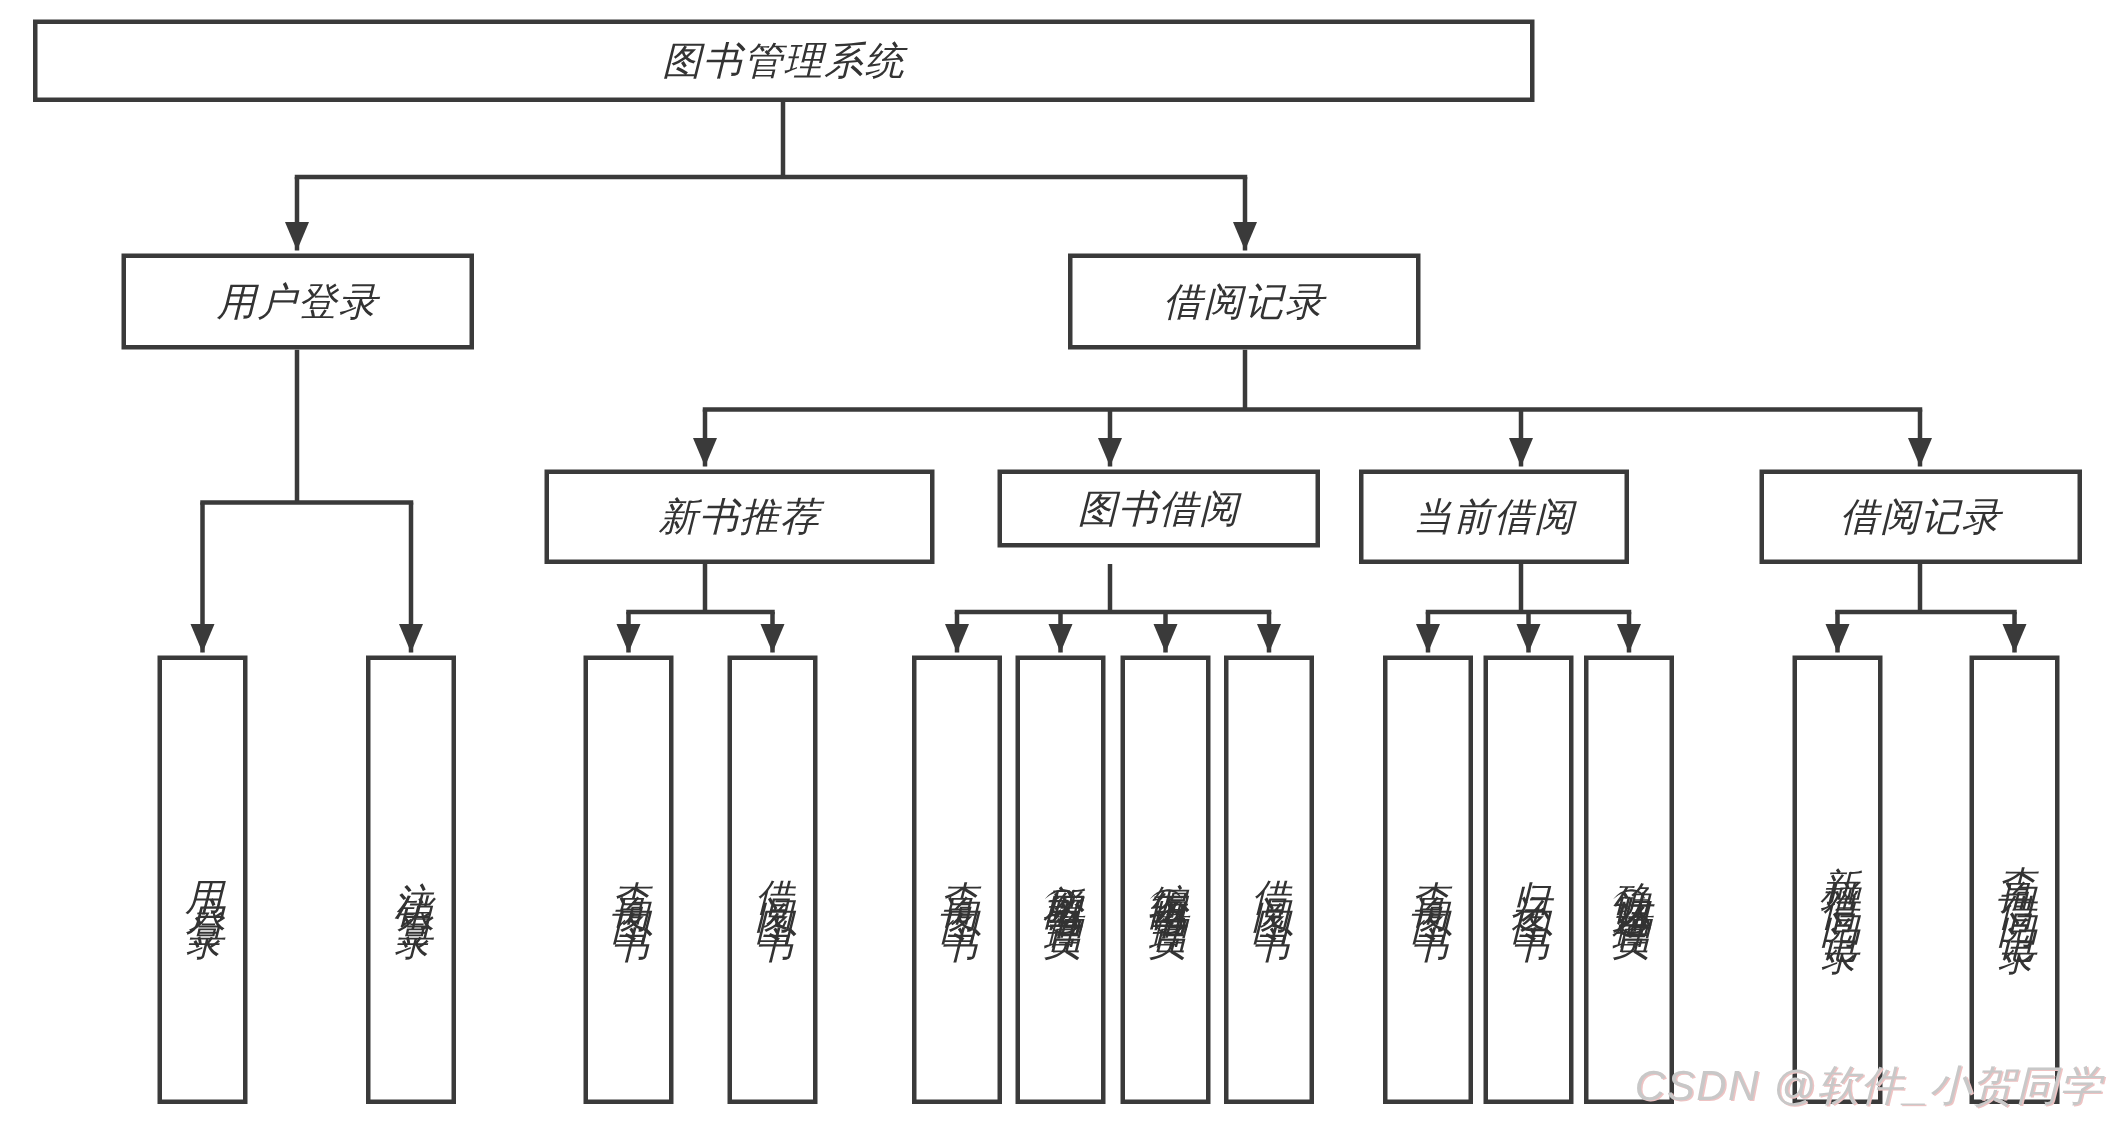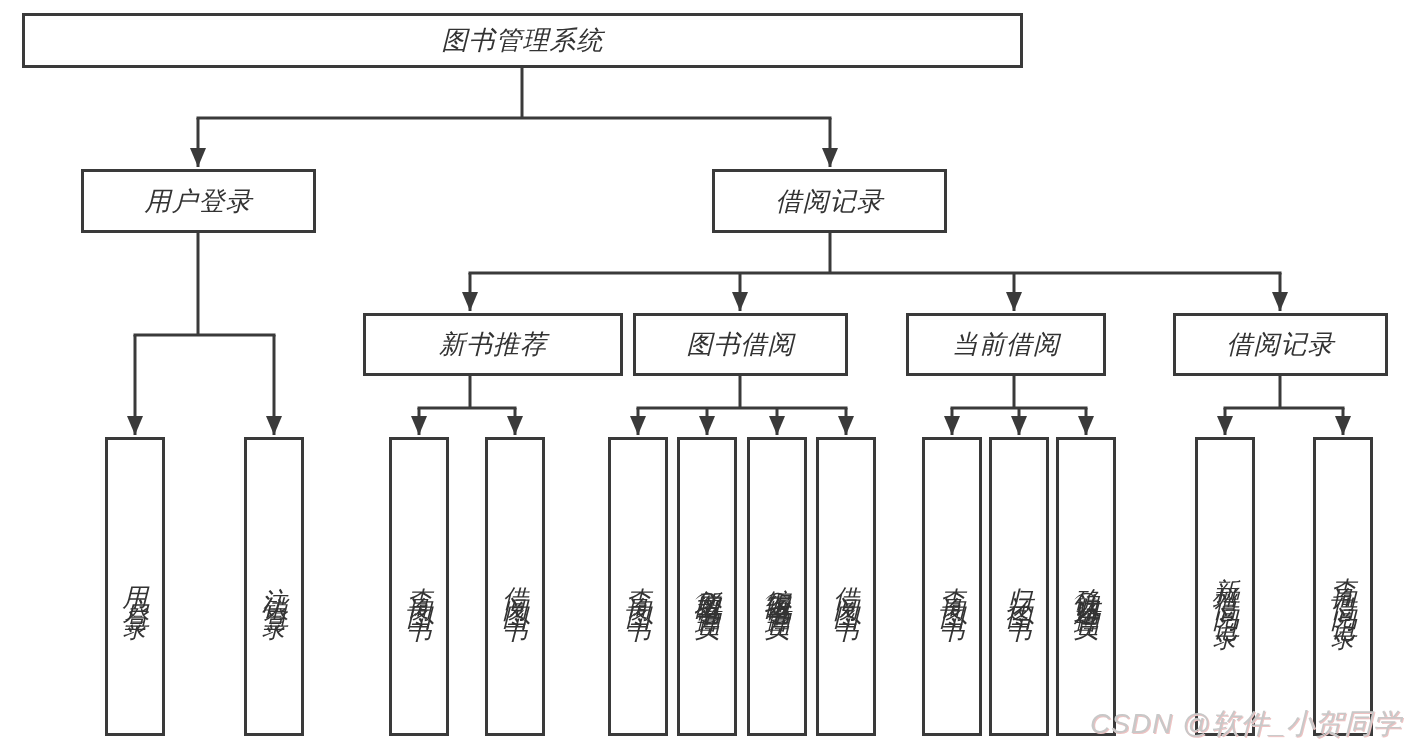--- a/index.html
+++ b/index.html
@@ -120,24 +120,24 @@
   <div class="node h" style="left:81px;top:169px;width:235px;height:64px">
     <span>用户登录</span>
   </div>
   <div class="node h" style="left:712px;top:169px;width:235px;height:64px">
     <span>借阅记录</span>
   </div>
 
   <div class="node h" style="left:363px;top:313px;width:260px;height:63px">
     <span>新书推荐</span>
   </div>
-  <div class="node h" style="left:633px;top:313px;width:215px;height:63px">
+  <div class="node h" style="left:665px;top:313px;width:215px;height:52px">
     <span>图书借阅</span>
   </div>
-  <div class="node h" style="left:906px;top:313px;width:200px;height:63px">
+  <div class="node h" style="left:906px;top:313px;width:180px;height:63px">
     <span>当前借阅</span>
   </div>
   <div class="node h" style="left:1173px;top:313px;width:215px;height:63px">
     <span>借阅记录</span>
   </div>
 
   <div class="node v" style="left:105px;top:437px;width:60px;height:299px">
     <span>用户登录</span>
   </div>
   <div class="node v" style="left:244px;top:437px;width:60px;height:299px">

